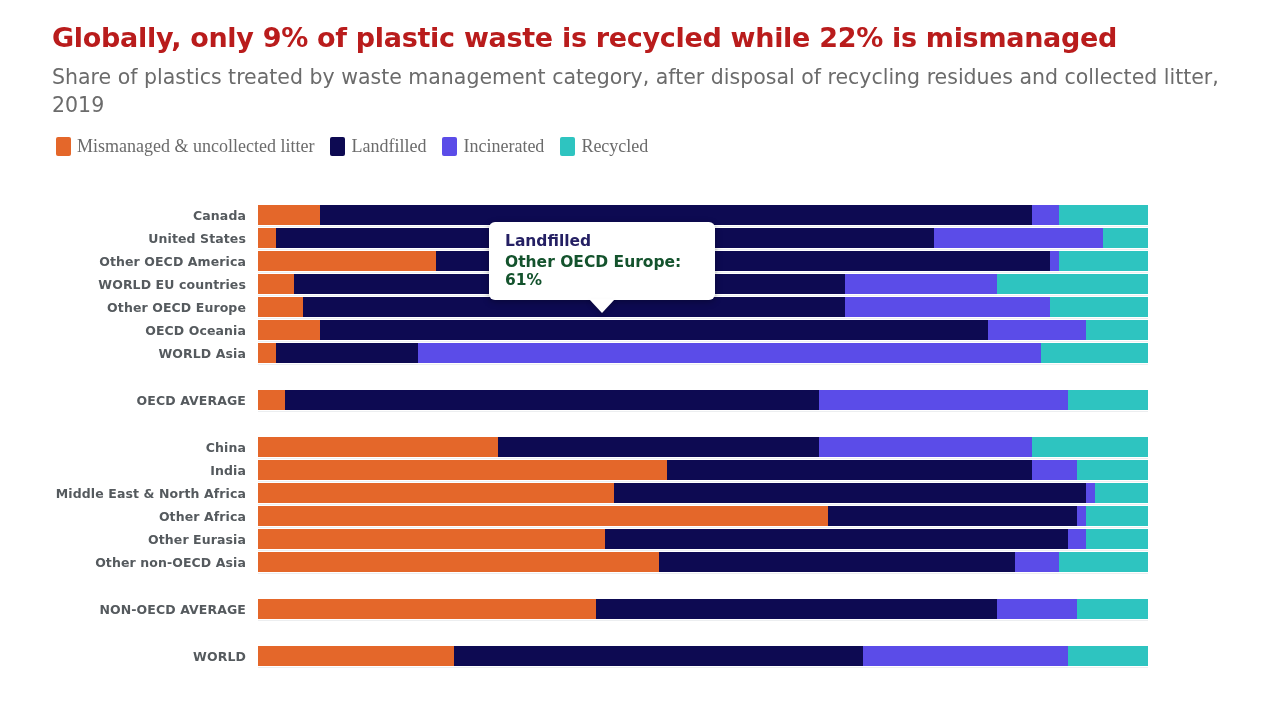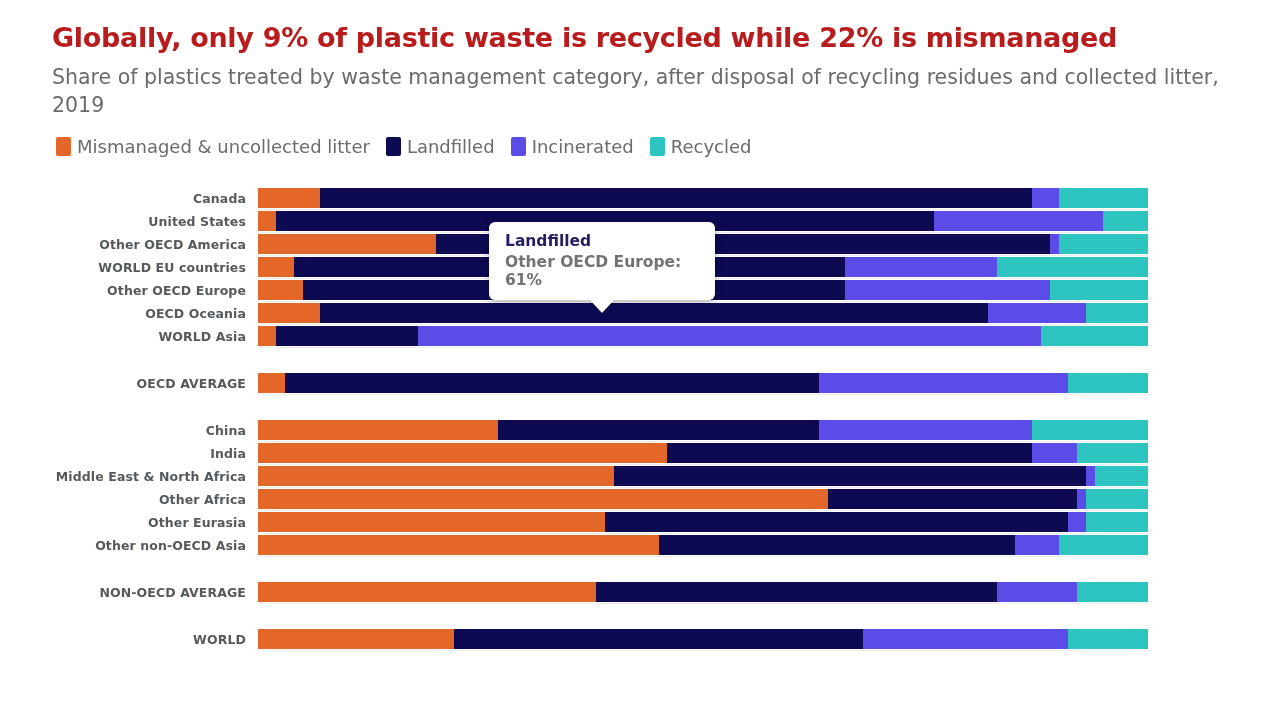--- a/index.html
+++ b/index.html
@@ -32,27 +32,27 @@
     margin:0 0 16px 0;
   }
 
   .legend {
     display:flex;
     align-items:center;
     gap:7px;
     margin:8px 0 0 4px;
     flex-wrap:nowrap;
   }
-  .legend-item { display:flex; align-items:center; gap:6px; margin-right:9px; }
+  .legend-item { display:flex; align-items:center; gap:6px; margin-right:9px;font-family:Liberation Serif, serif; }
   .legend-swatch { width:15px; height:19px; border-radius:2px; flex:none; }
   .legend-label { color:#6b6b6b; font-size:18px; white-space:nowrap; }
 
   .plot {
     position:absolute;
-    left:52px; right:0px; top:188px;
+    left:52px; right:0px; top:205px;
     height:523px;
   }
 
   .row {
     position:relative;
     height:22px;
     margin-bottom:1px;
     display:flex;
     align-items:center;
   }
@@ -96,21 +96,21 @@
     padding:10px 14px 11px 16px;
     z-index:40;
   }
   .tooltip-title {
     color:#241f63;
     font-weight:bold;
     font-size:15.5px;
     margin-bottom:3px;
   }
   .tooltip-body {
-    color:#737373;
+    color:#14532d;
     font-weight:bold;
     font-size:15.5px;
   }
   .tooltip-arrow {
     position:absolute;
     left:50%;
     bottom:-13px;
     margin-left:-13px;
     width:0; height:0;
     border-left:13px solid transparent;

